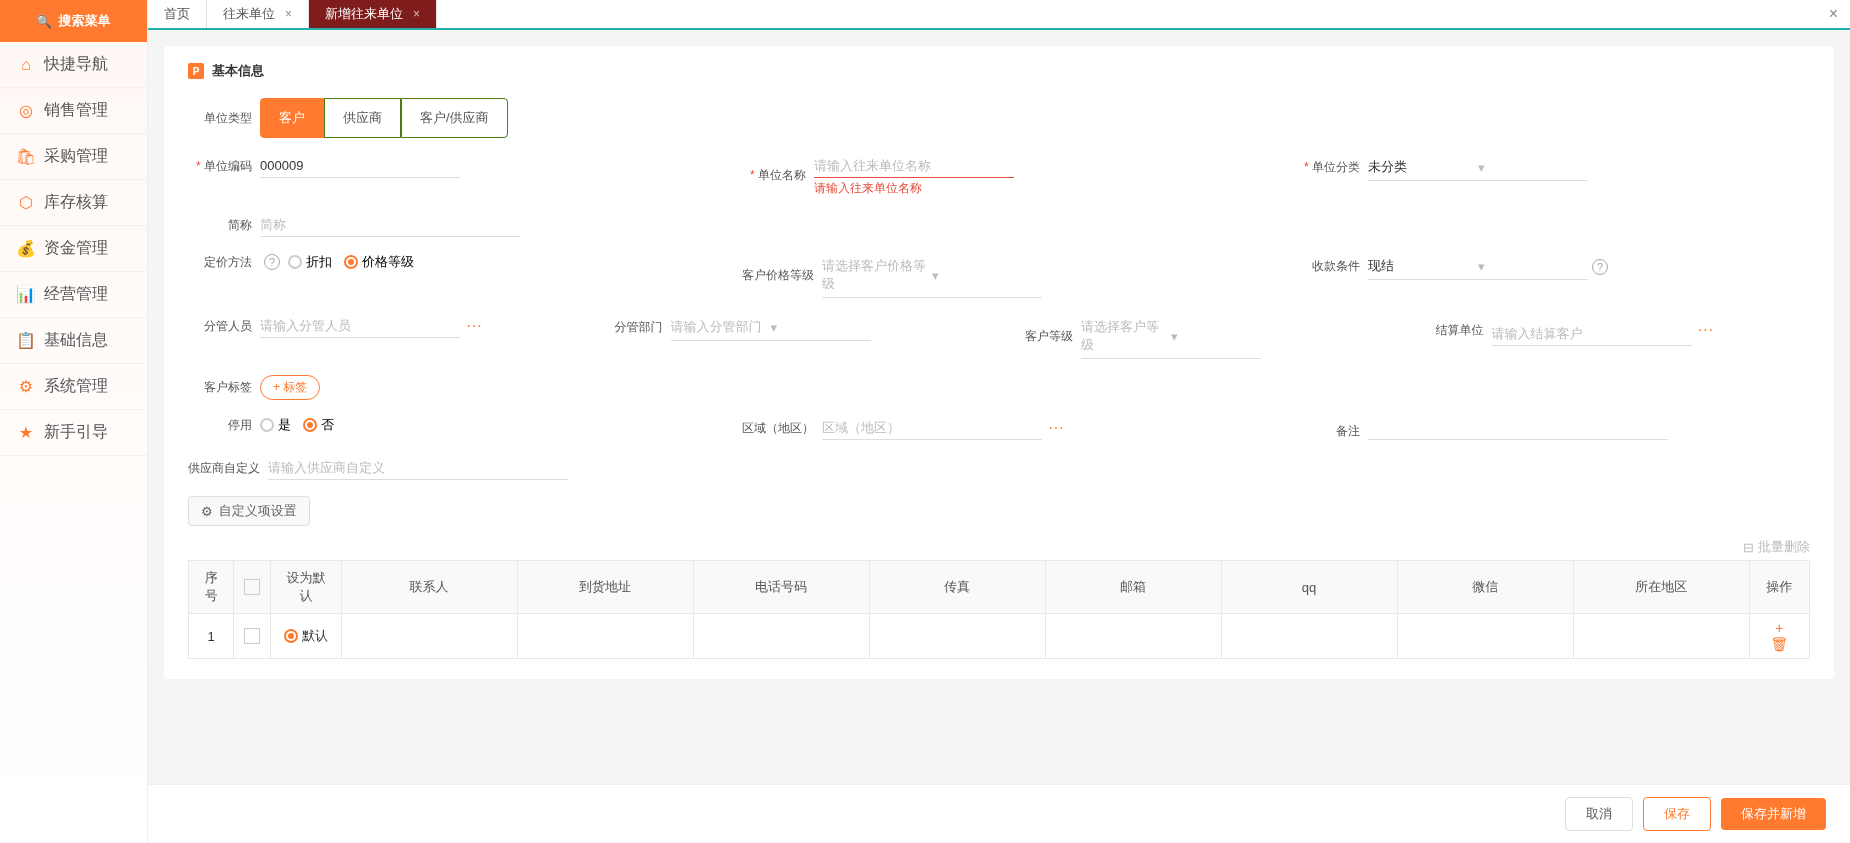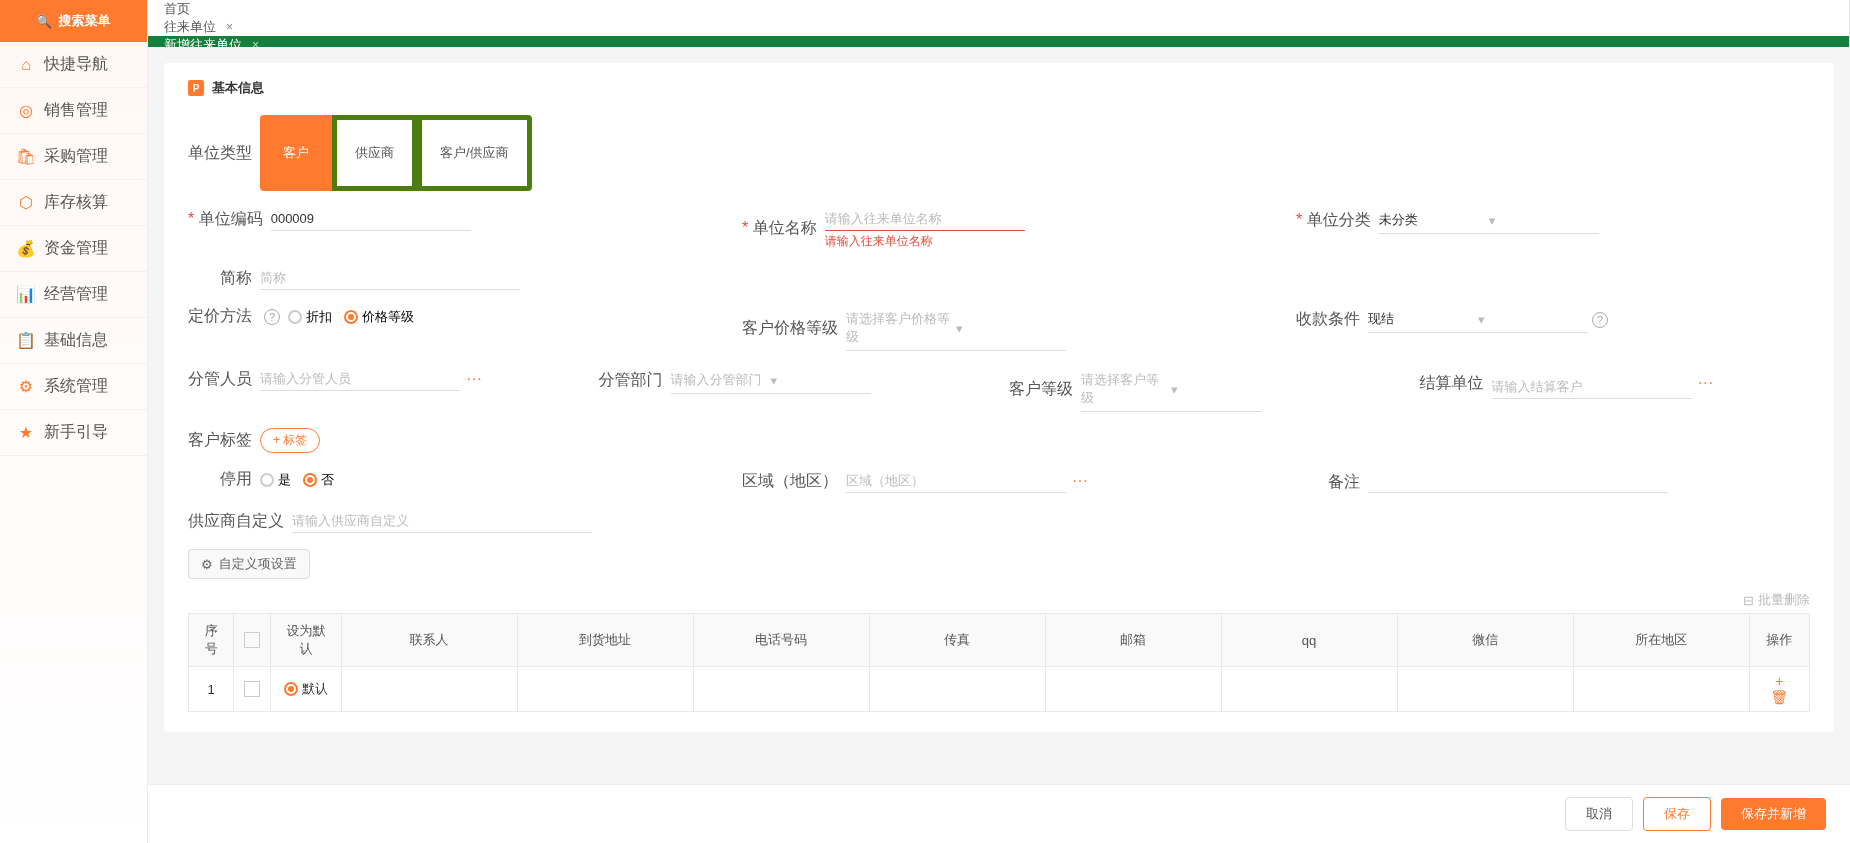--- a/index.html
+++ b/index.html
@@ -45,37 +45,36 @@
       flex-direction: column;
       overflow: hidden;
     }
 
     
     .tab-bar {
       background: #fff;
       display: flex;
       align-items: stretch;
       border-bottom: 2px solid #20b2aa;
-      height: 47px;
+      height: 30px;
       flex-shrink: 0;
-      flex-direction: column;
     }
     .tab {
       display: flex;
       align-items: center;
       padding: 0 16px;
       gap: 6px;
       cursor: pointer;
       color: #555;
       font-size: 13px;
       border-right: 1px solid #e0e0e0;
       white-space: nowrap;
     }
     .tab.active {
-      background: #15803d;
+      background: #7f1d1d;
       color: #fff;
     }
     .tab .close-btn {
       font-size: 12px;
       color: inherit;
       opacity: 0.7;
       cursor: pointer;
       margin-left: 4px;
     }
     .tab-spacer { flex: 1; }
@@ -122,22 +121,22 @@
       color: #fff;
       font-size: 10px;
     }
 
     
     .unit-type-group {
       display: flex;
       gap: 0;
     }
     .unit-type-btn {
-      padding: 24px 18px;
-      border: 5px solid #4d7c0f;
+      padding: 10px 18px;
+      border: 1px solid #4d7c0f;
       background: #fff;
       cursor: pointer;
       font-size: 13px;
       color: #555;
     }
     .unit-type-btn.active {
       background: #ff7a2e;
       color: #fff;
       border-color: #ff7a2e;
     }
@@ -158,21 +157,21 @@
       flex: 1;
       min-width: 280px;
     }
     .form-field.wide { flex: 2; }
     .form-label {
       color: #555;
       white-space: nowrap;
       margin-right: 8px;
       min-width: 64px;
       text-align: right;
-      font-size: 16px;
+      font-size: 12px;
     }
     .form-label.required::before {
       content: '* ';
       color: #e74c3c;
     }
     .form-input {
       border: none;
       border-bottom: 1px solid #ddd;
       padding: 4px 0;
       font-size: 13px;

